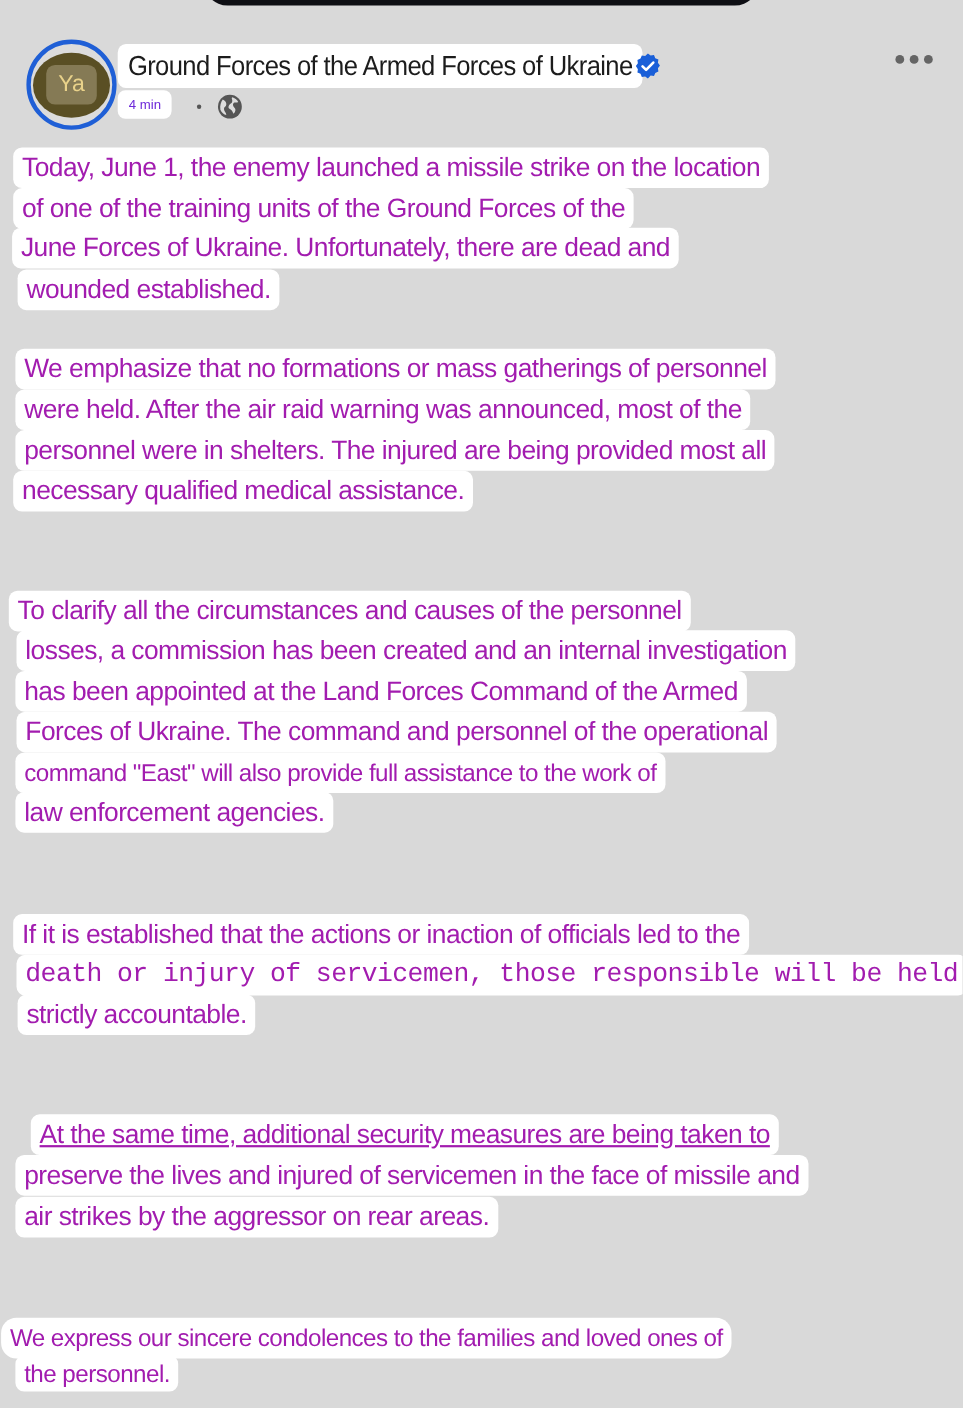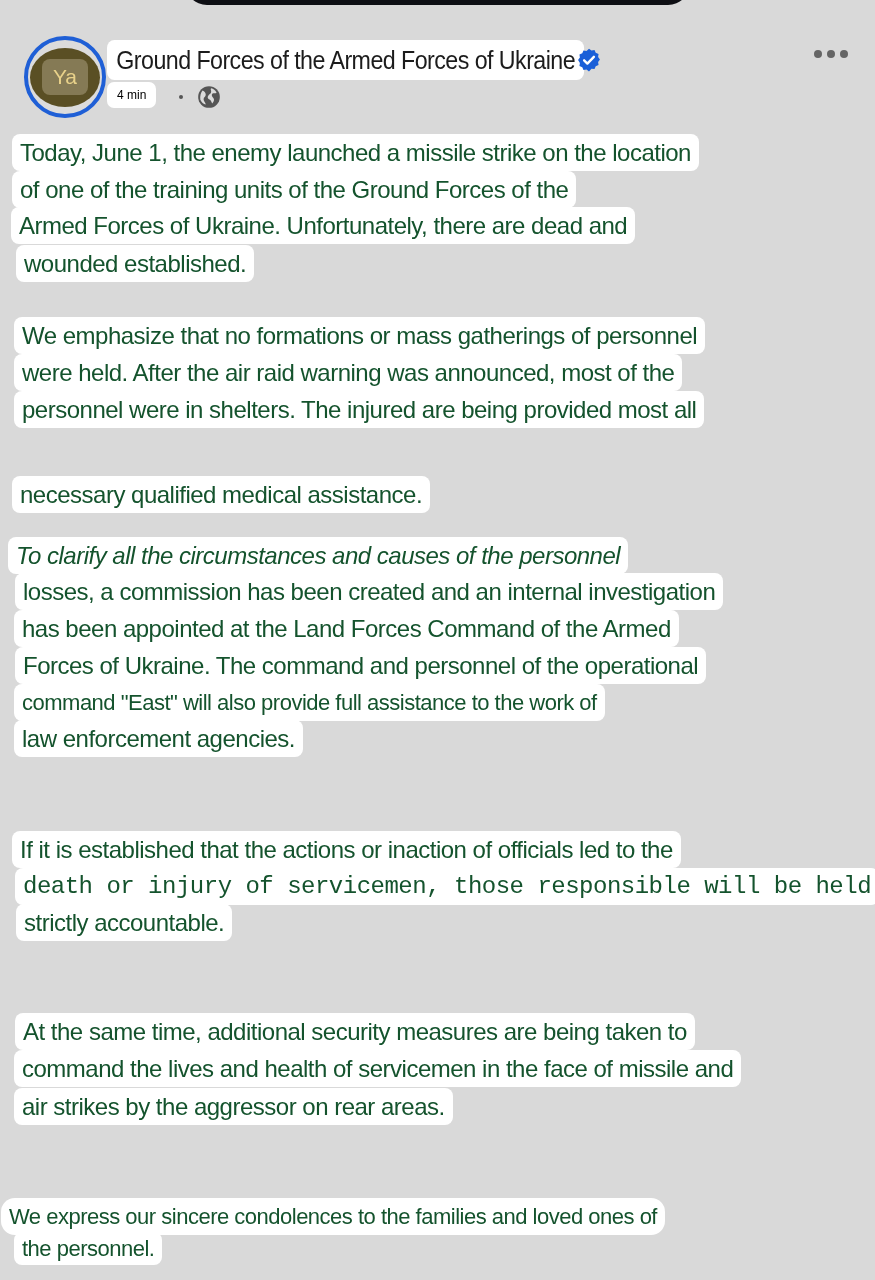--- a/index.html
+++ b/index.html
@@ -85,21 +85,21 @@
       position: absolute;
       left: 107px;
       top: 82px;
       height: 26px;
       padding: 0 10px;
       background: #fff;
       border-radius: 7px;
       display: flex;
       align-items: center;
       font-size: 12px;
-      color: #000000;
+      color: #6d28d9;
     }
     .dot-sep {
       position: absolute;
       left: 179px;
       top: 95px;
       width: 4px;
       height: 4px;
       border-radius: 50%;
       background: #555;
     }
@@ -129,21 +129,21 @@
     .line {
       position: absolute;
       background: #fff;
       border-radius: 8px;
       height: 37px;
       padding: 0 8px;
       display: flex;
       align-items: center;
       font-size: 24px;
       letter-spacing: -0.5px;
-      color: #14532d;
+      color: #a21caf;
       white-space: nowrap;
       box-sizing: border-box;
     }
     .line.sm {
       font-size: 22px;
     }
   </style>
 </head>
 <body>
 
@@ -171,37 +171,37 @@
 </svg>
 
 <div class="more">
   <span></span>
   <span></span>
   <span></span>
 </div>
 
 <div class="line" style="left:12px; top:134px;">Today, June 1, the enemy launched a missile strike on the location</div>
 <div class="line" style="left:12px; top:171px;">of one of the training units of the Ground Forces of the</div>
-<div class="line" style="left:11px; top:207px;">Armed Forces of Ukraine. Unfortunately, there are dead and</div>
+<div class="line" style="left:11px; top:207px;">June Forces of Ukraine. Unfortunately, there are dead and</div>
 <div class="line" style="left:16px; top:245px;">wounded established.</div>
 
 <div class="line" style="left:14px; top:317px;">We emphasize that no formations or mass gatherings of personnel</div>
 <div class="line" style="left:14px; top:354px;">were held. After the air raid warning was announced, most of the</div>
 <div class="line" style="left:14px; top:391px;">personnel were in shelters. The injured are being provided most all</div>
-<div class="line" style="left:12px; top:428px;margin-top:48px;">necessary qualified medical assistance.</div>
-
-<div class="line" style="left:8px; top:537px;font-style:italic;">To clarify all the circumstances and causes of the personnel</div>
+<div class="line" style="left:12px; top:428px;">necessary qualified medical assistance.</div>
+
+<div class="line" style="left:8px; top:537px;">To clarify all the circumstances and causes of the personnel</div>
 <div class="line" style="left:15px; top:573px;">losses, a commission has been created and an internal investigation</div>
 <div class="line" style="left:14px; top:610px;">has been appointed at the Land Forces Command of the Armed</div>
 <div class="line" style="left:15px; top:647px;">Forces of Ukraine. The command and personnel of the operational</div>
 <div class="line sm" style="left:14px; top:684px;">command "East" will also provide full assistance to the work of</div>
 <div class="line" style="left:14px; top:720px;">law enforcement agencies.</div>
 
 <div class="line" style="left:12px; top:831px;">If it is established that the actions or inaction of officials led to the</div>
 <div class="line" style="left:15px; top:868px;font-family:Liberation Mono, monospace;">death or injury of servicemen, those responsible will be held</div>
 <div class="line" style="left:16px; top:904px;">strictly accountable.</div>
 
-<div class="line" style="left:15px; top:1013px;">At the same time, additional security measures are being taken to</div>
-<div class="line" style="left:14px; top:1050px;">command the lives and health of servicemen in the face of missile and</div>
+<div class="line" style="left:28px; top:1013px;text-decoration:underline;">At the same time, additional security measures are being taken to</div>
+<div class="line" style="left:14px; top:1050px;">preserve the lives and injured of servicemen in the face of missile and</div>
 <div class="line" style="left:14px; top:1088px;">air strikes by the aggressor on rear areas.</div>
 
 <div class="line sm" style="left:1px; top:1198px;border-radius:14px;">We express our sincere condolences to the families and loved ones of</div>
 <div class="line sm" style="left:14px; top:1232px; height:33px;">the personnel.</div>
 
 </body></html>

